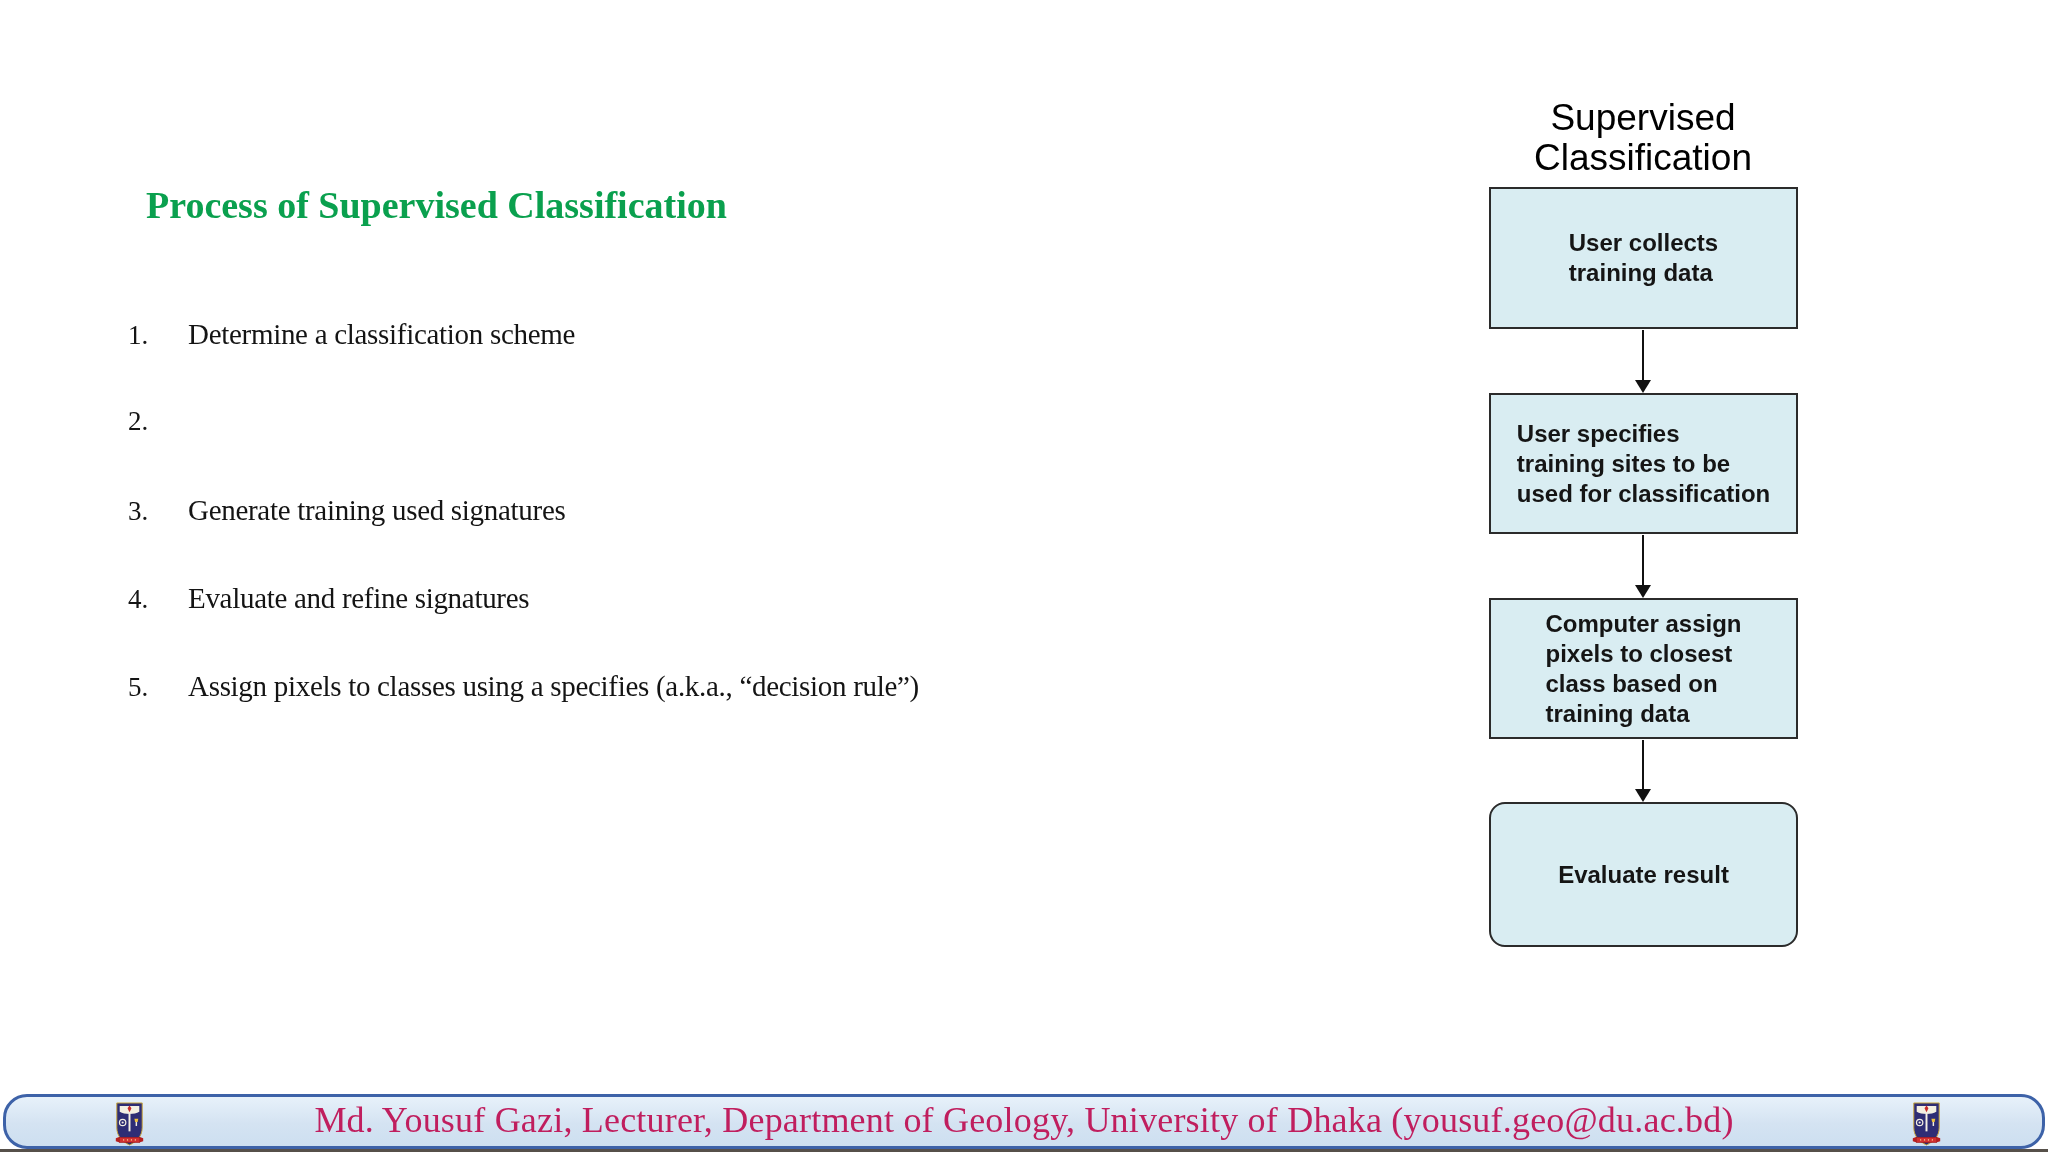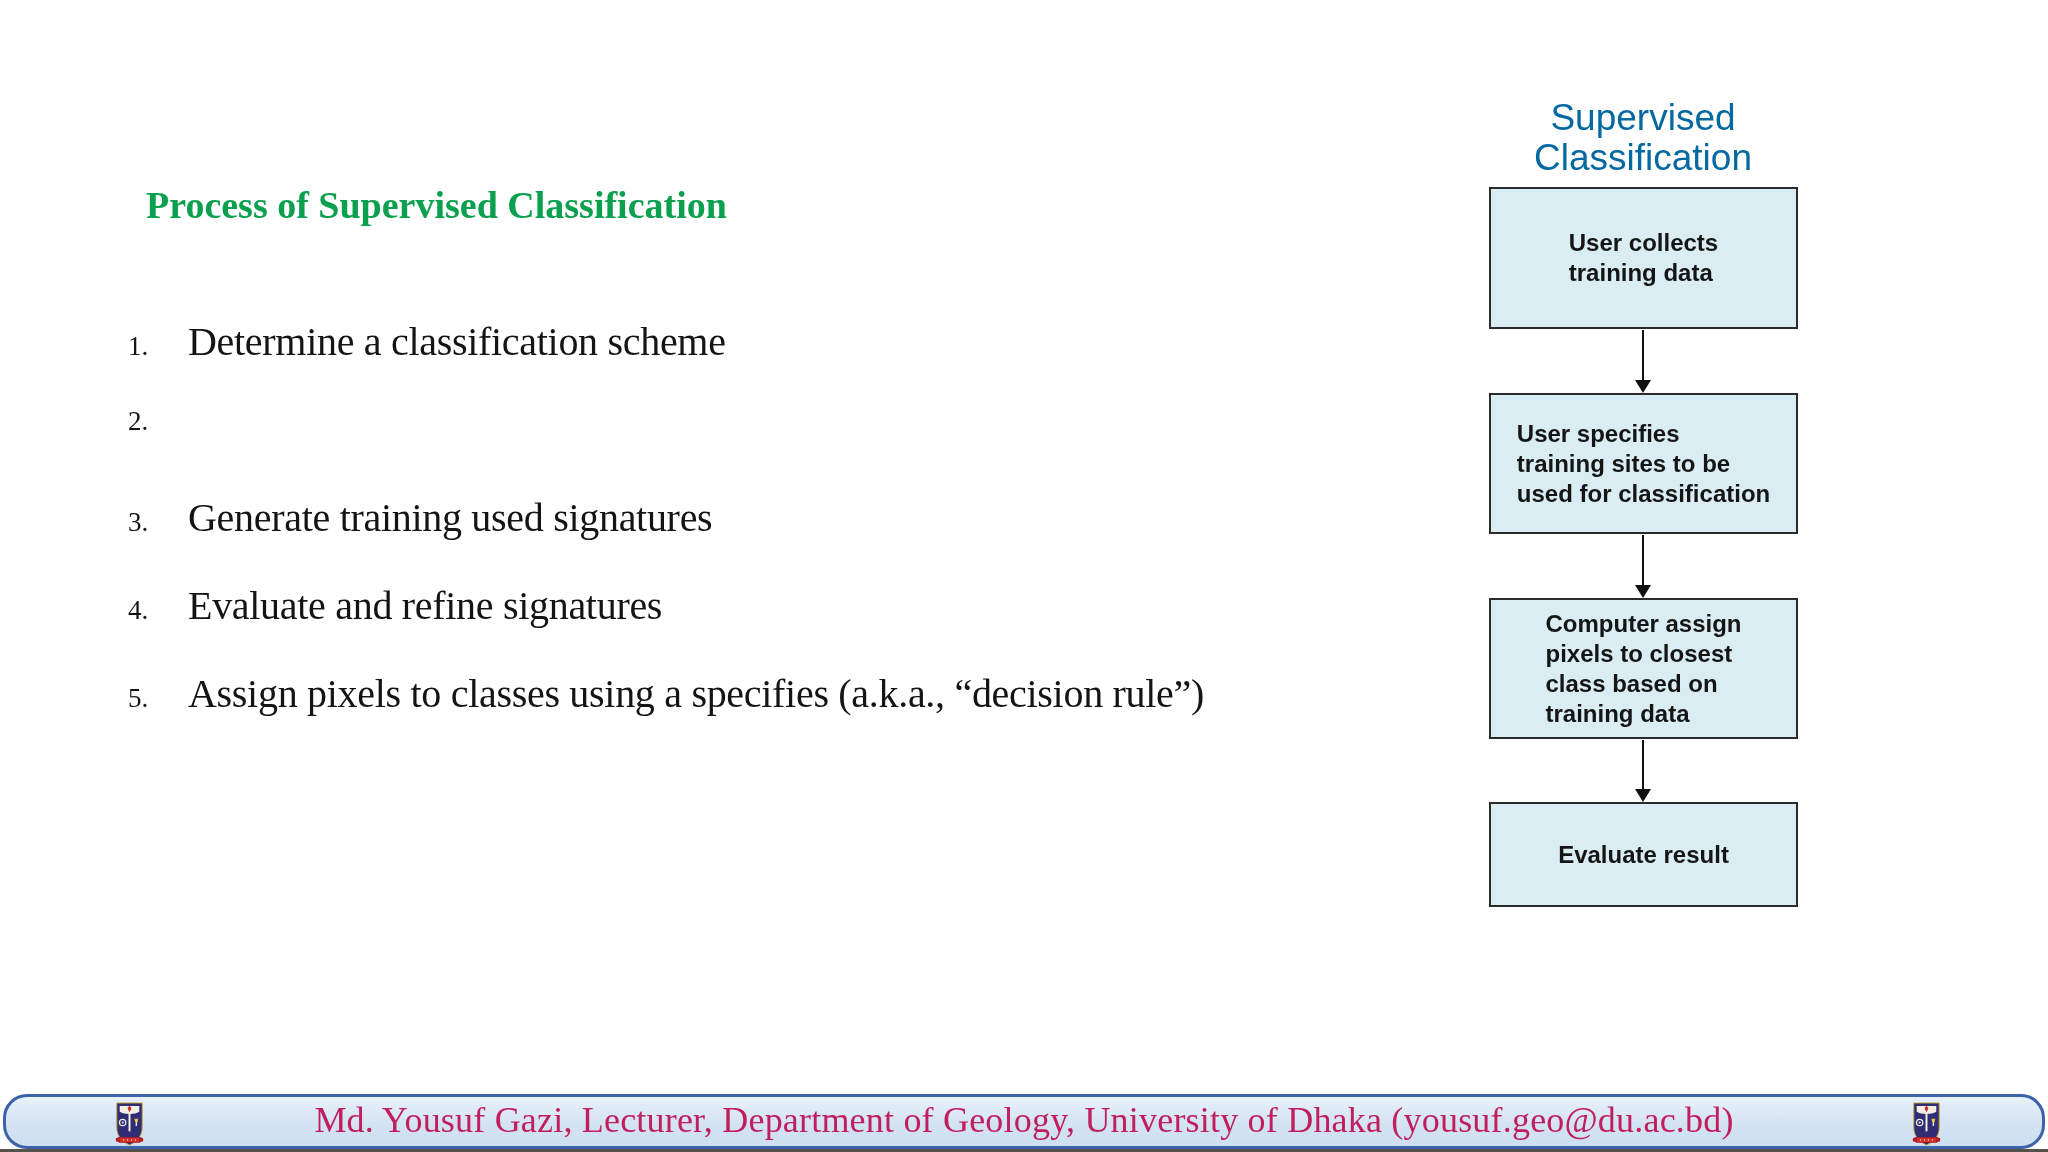--- a/index.html
+++ b/index.html
@@ -16,39 +16,39 @@
   }
   .steps { position:absolute; left:118px; top:318px; list-style:none; margin:0; padding:0; }
   .step {
     height:50px; margin-bottom:38px; display:flex; align-items:baseline;
     color:#141414;
   }
   .step-num {
     width:70px; flex:0 0 70px; padding-left:10px; box-sizing:border-box;
     font-size:27px; color:#141414;
   }
-  .step-text { font-size:40px; letter-spacing:-0.3px; white-space:nowrap;font-family:Liberation Serif, serif; }
+  .step-text { font-size:29px; letter-spacing:-0.3px; white-space:nowrap;font-family:Liberation Serif, serif; }
 
   
   .fc-title {
     position:absolute; left:1466px; top:98px; width:354px;
     font-family:"Liberation Sans", sans-serif; font-size:37px; line-height:40px;
-    color:#0369a1; text-align:center; white-space:pre-line;
+    color:#000000; text-align:center; white-space:pre-line;
   }
   .fc-box {
     position:absolute; left:1489px; width:309px; box-sizing:border-box;
     background:#d9edf2; border:2px solid #2b2b2b;
     display:flex; align-items:center; justify-content:center; text-align:left;
     font-family:"Liberation Sans", sans-serif; font-weight:bold;
     font-size:24px; line-height:30px; color:#151515; white-space:pre-line;
   }
   .fc-box.b1 { top:187px; height:142px; }
   .fc-box.b2 { top:393px; height:141px; }
   .fc-box.b3 { top:598px; height:141px; }
-  .fc-box.b4 { top:802px; height:105px; }
+  .fc-box.b4 { top:802px; height:145px;border-radius:16px; }
   .fc-arrow {
     position:absolute; left:1635px; width:16px;
     display:flex; flex-direction:column; align-items:center;
   }
   .fc-arrow.a1 { top:330px; height:63px; }
   .fc-arrow.a2 { top:535px; height:63px; }
   .fc-arrow.a3 { top:740px; height:62px; }
   .fc-arrow .shaft { width:2px; flex:1 1 auto; background:#111111; }
   .fc-arrow .head {
     width:0; height:0; flex:0 0 auto;

